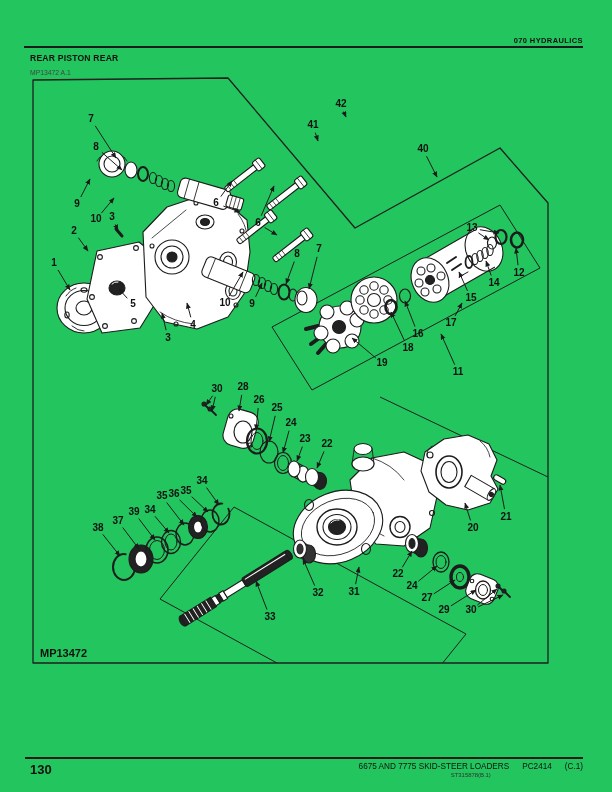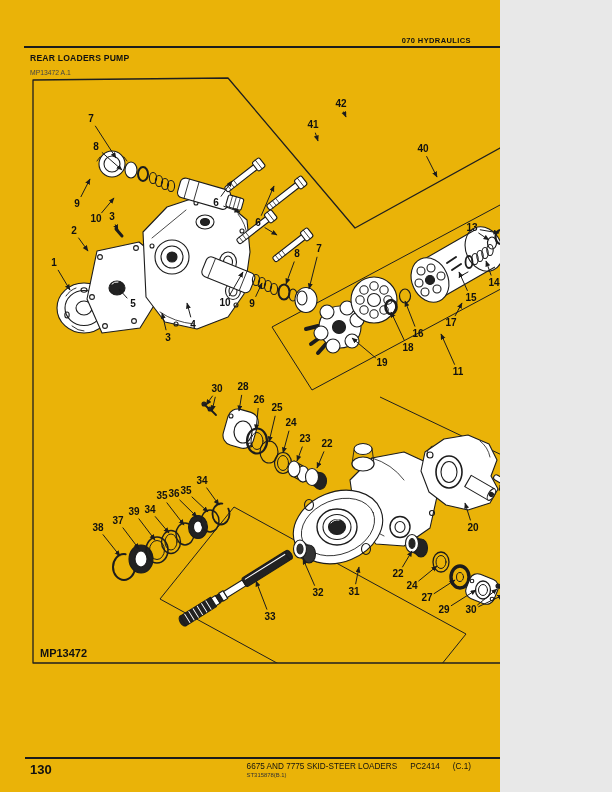--- a/index.html
+++ b/index.html
@@ -1,42 +1,42 @@
 <!DOCTYPE html>
 <html><head>
 <meta charset="utf-8">
 <style>
   html,body{margin:0;padding:0;background:#e8e8e8;}
-  .page{position:relative;width:500px;height:792px;background:#eab308;overflow:hidden;
+  .page{position:relative;width:612px;height:792px;background:#22c55e;overflow:hidden;
         font-family:"Liberation Sans",sans-serif;color:#111;}
   .sec-label{position:absolute;top:36px;right:29px;font-size:7.5px;font-weight:bold;letter-spacing:.4px;}
   .rule-top{position:absolute;top:46px;left:24px;width:559px;height:1.6px;background:#1c1c1c;}
   .page-title{position:absolute;top:53px;left:30px;font-size:8.6px;font-weight:bold;letter-spacing:.2px;}
   .fig-ref{position:absolute;top:69px;left:30px;font-size:6.8px;color:#444;}
   .fig-svg{position:absolute;left:0;top:0;}
   .rule-bottom{position:absolute;top:757px;left:25px;width:558px;height:1.6px;background:#1c1c1c;}
   .page-num{position:absolute;top:762px;left:30px;font-size:13px;font-weight:bold;}
-  .footer-right{position:absolute;top:762px;right:29px;text-align:left;font-size:8.2px;}
+  .footer-right{position:absolute;top:762px;right:29px;text-align:center;font-size:8.2px;}
   .footer-row{display:flex;gap:13px;justify-content:flex-end;}
   .footer-sub{font-size:5.9px;color:#333;margin-top:1px;}
   
   .construction{fill:none;stroke:#1f1f1f;stroke-width:1;stroke-linejoin:round;}
   .parts{stroke:#1c1c1c;stroke-width:1.1;stroke-linejoin:round;stroke-linecap:round;}
   .callout-num{font-family:"Liberation Sans",sans-serif;font-size:10px;font-weight:bold;fill:#111;}
   .leader{stroke:#1c1c1c;stroke-width:1;fill:none;}
   .wm{font-family:"Liberation Sans",sans-serif;font-size:11px;font-weight:bold;fill:#111;}
 </style>
 </head>
 <body>
 
 <div class="page">
 
   <div class="sec-label">070 HYDRAULICS</div>
   <div class="rule-top"></div>
-  <div class="page-title">REAR LOADERS PUMP</div>
+  <div class="page-title">REAR PISTON REAR</div>
   <div class="fig-ref">MP13472 A.1</div>
 
   <svg id="fig-svg" class="fig-svg" width="612" height="792" viewBox="0 0 612 792">
     <defs>
       <marker id="arw" markerWidth="7" markerHeight="6" refX="5.5" refY="2.5" orient="auto">
         <path d="M0,0 L6,2.5 L0,5 Z" fill="#1c1c1c"></path>
       </marker>
       <clipPath id="frameclip">
         <path d="M33,80 L228,78 L355,228 L500,148 L548,203 L548,663 L33,663 Z"></path>
       </clipPath>

